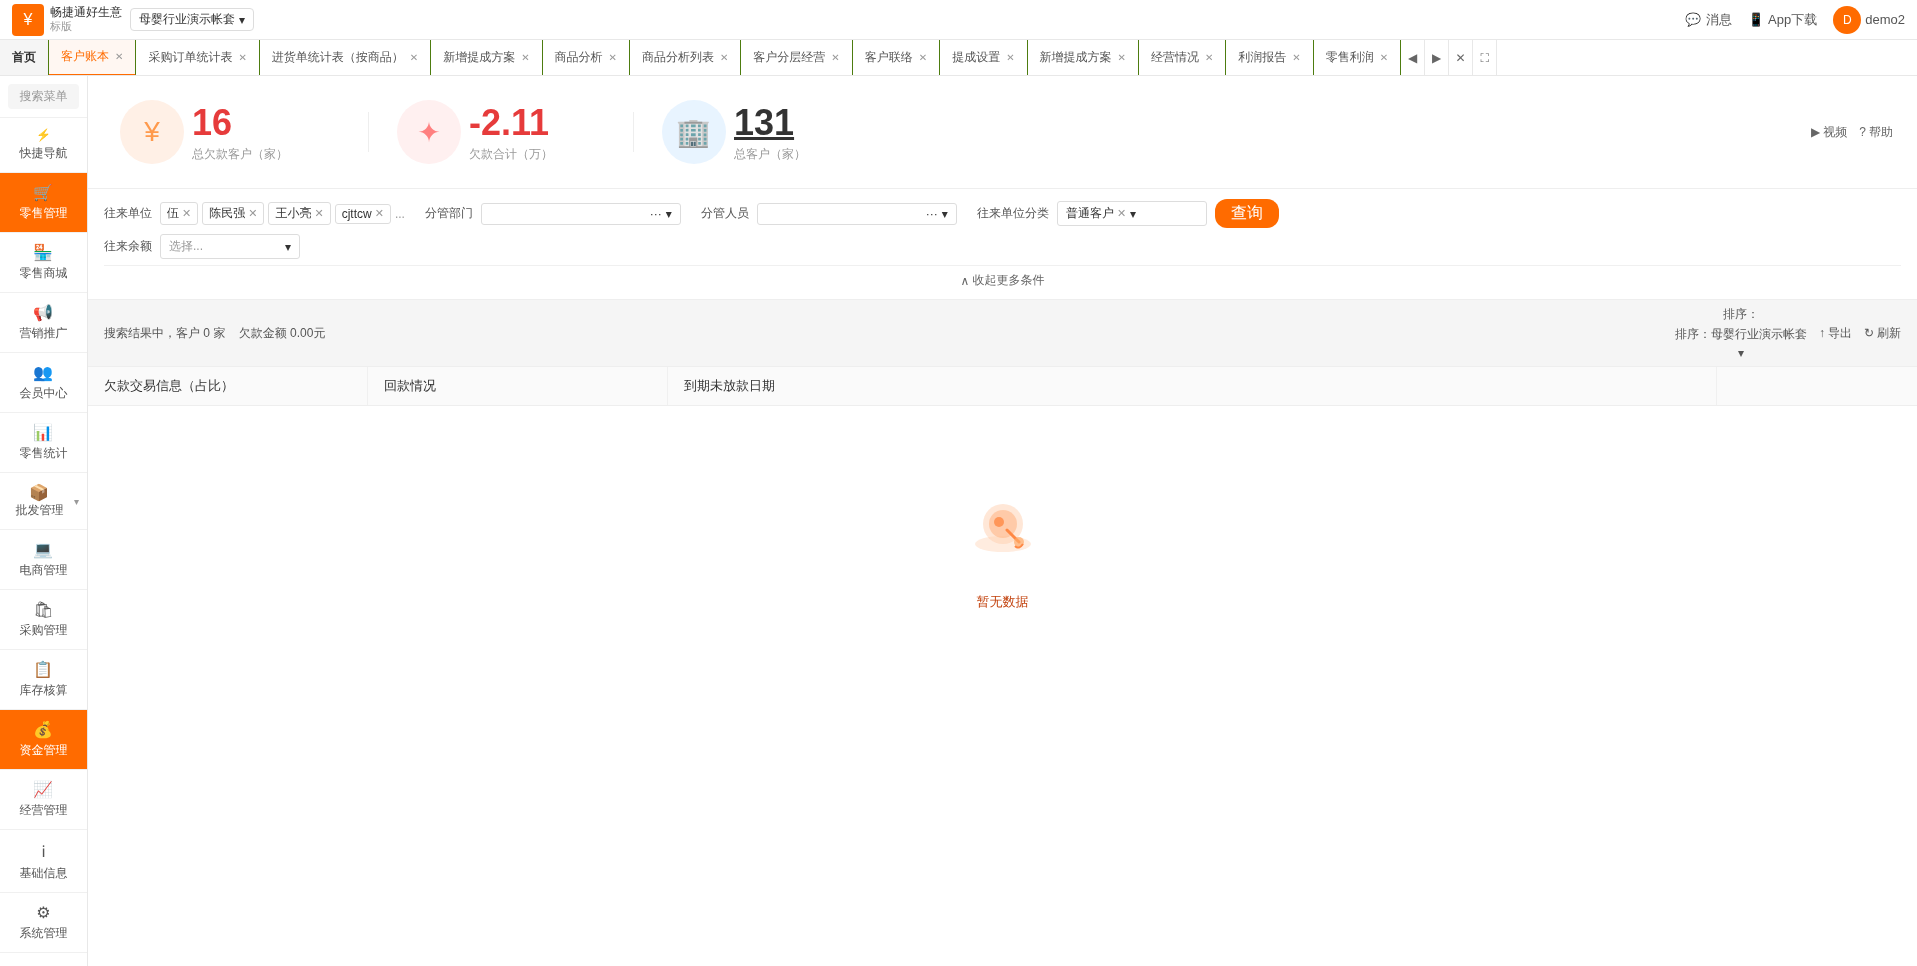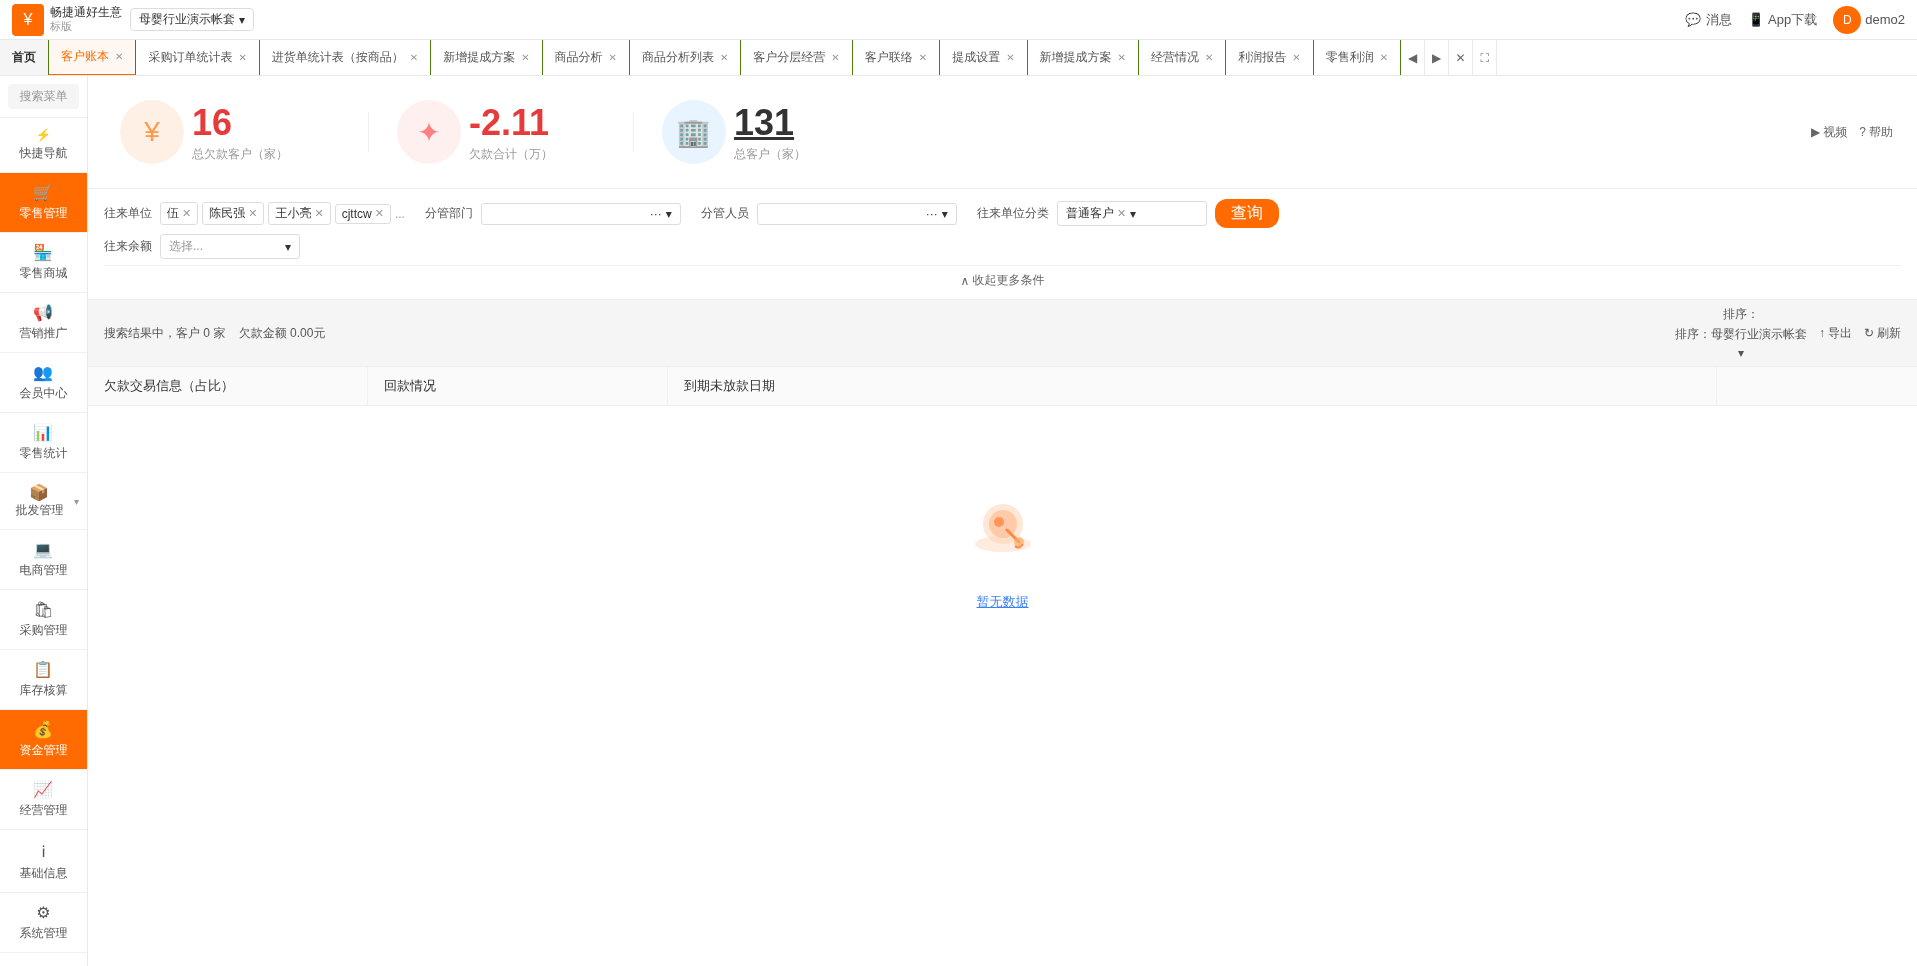--- a/index.html
+++ b/index.html
@@ -70,21 +70,21 @@
     .result-info { font-size: 12px; color: #555; }
     .result-actions { display: flex; align-items: center; gap: 12px; font-size: 12px; color: #555; }
     .result-action { display: flex; align-items: center; gap: 3px; cursor: pointer; }
 
     
     .table-area { flex: 1; overflow-y: auto; background: #fff; }
     .table-header { display: grid; grid-template-columns: 280px 300px 1fr 200px; background: #fafafa; border-bottom: 1px solid #eee; }
     .table-col-header { padding: 10px 16px; font-size: 13px; color: #333; font-weight: normal; border-right: 1px solid #f0f0f0; }
     .empty-state { display: flex; flex-direction: column; align-items: center; justify-content: center; padding: 80px 0; color: #bbb; }
     .empty-icon { font-size: 64px; margin-bottom: 12px; }
-    .empty-text { font-size: 13px; color: #3b82f6; text-decoration: underline; }
+    .empty-text { font-size: 13px; color: #c2410c; }
 
     
     .sort-select { display: flex; align-items: center; gap: 3px; font-size: 12px; color: #555; cursor: pointer; flex-direction: column; }
 
     .divider-v { width: 1px; height: 40px; background: #eee; margin: 0 20px; }
   </style>
 </head>
 <body>
 
 <div class="top-bar">

